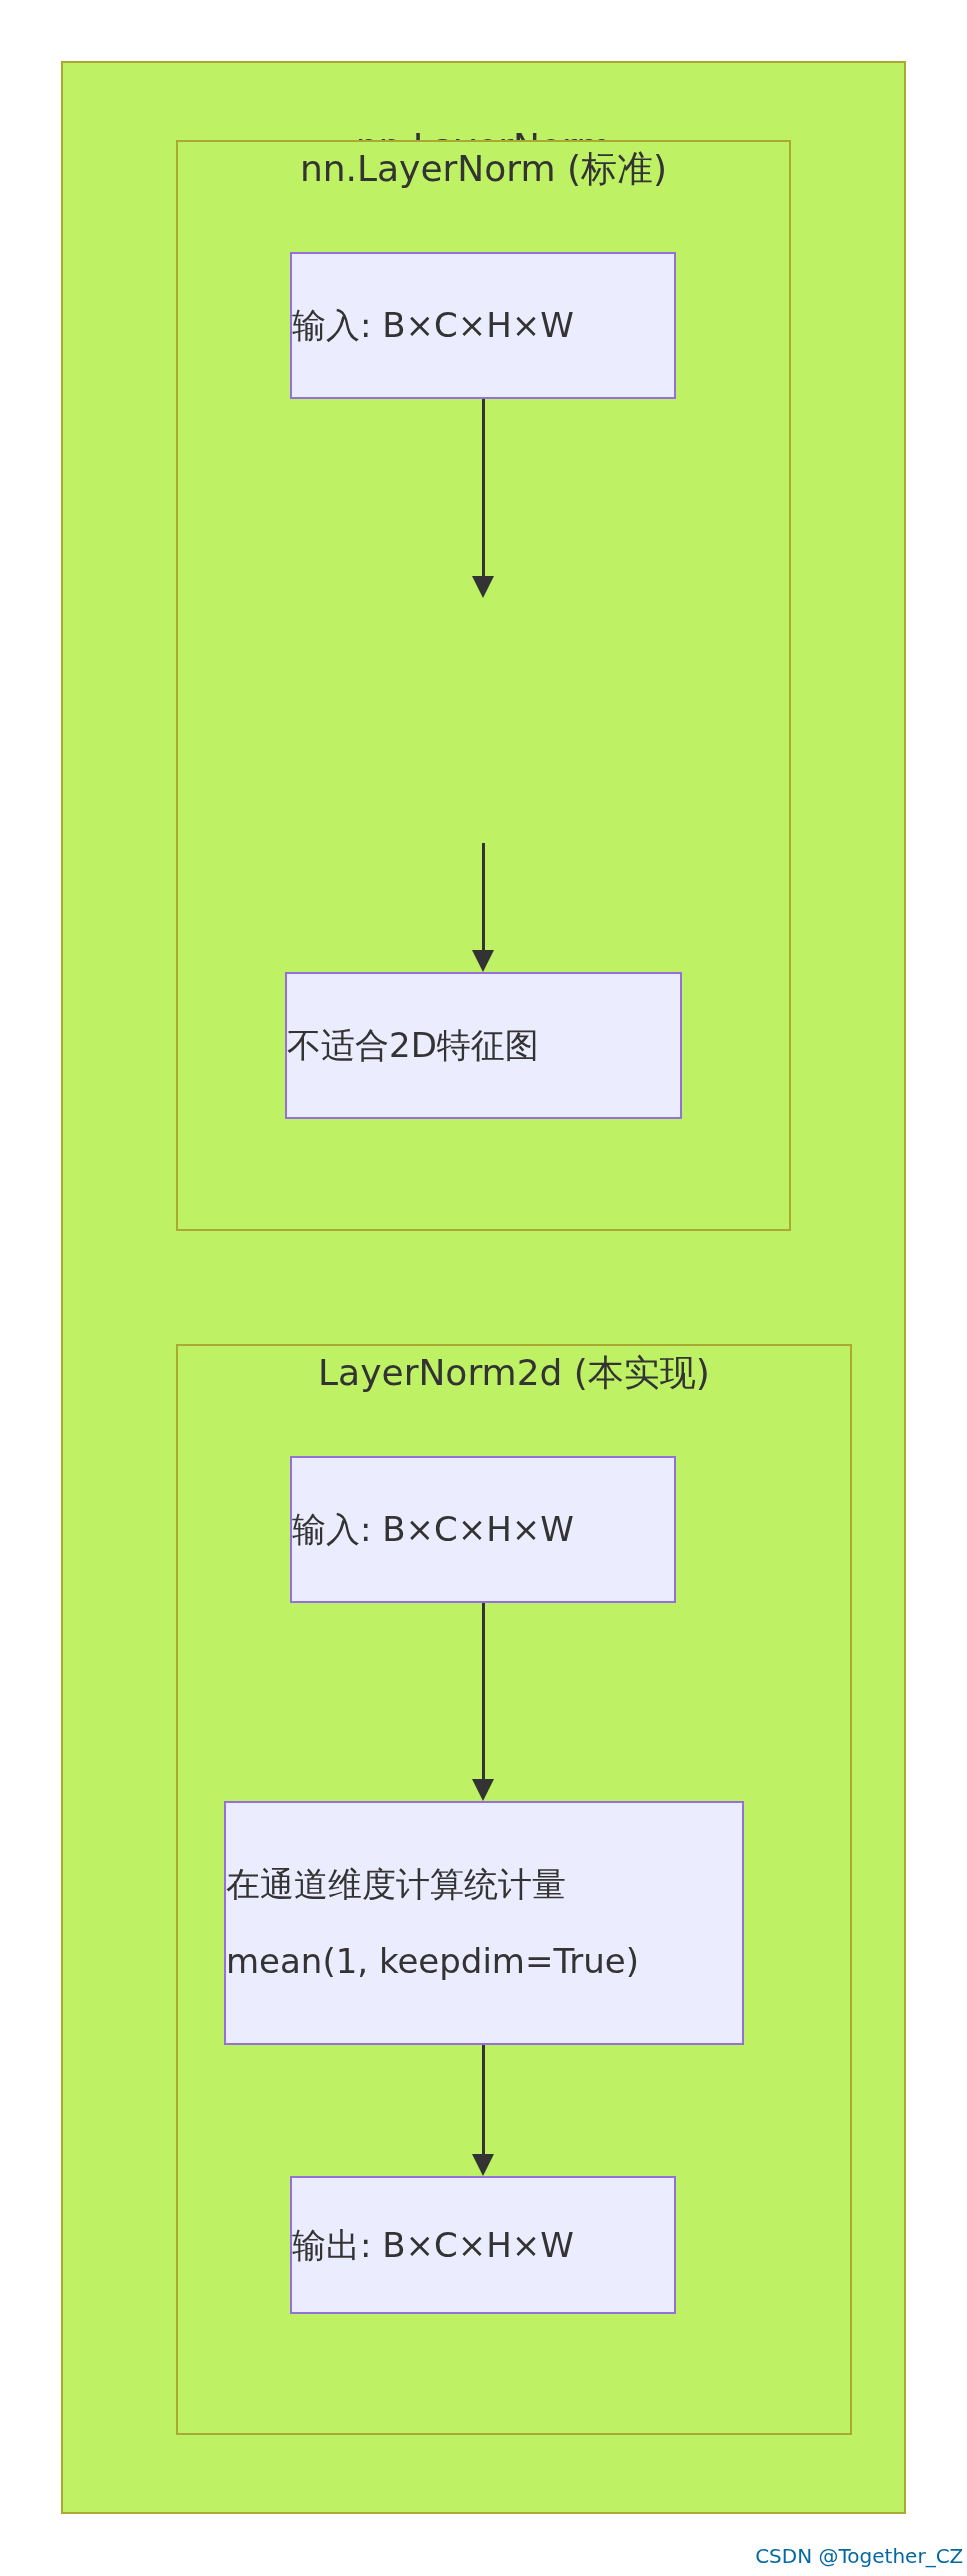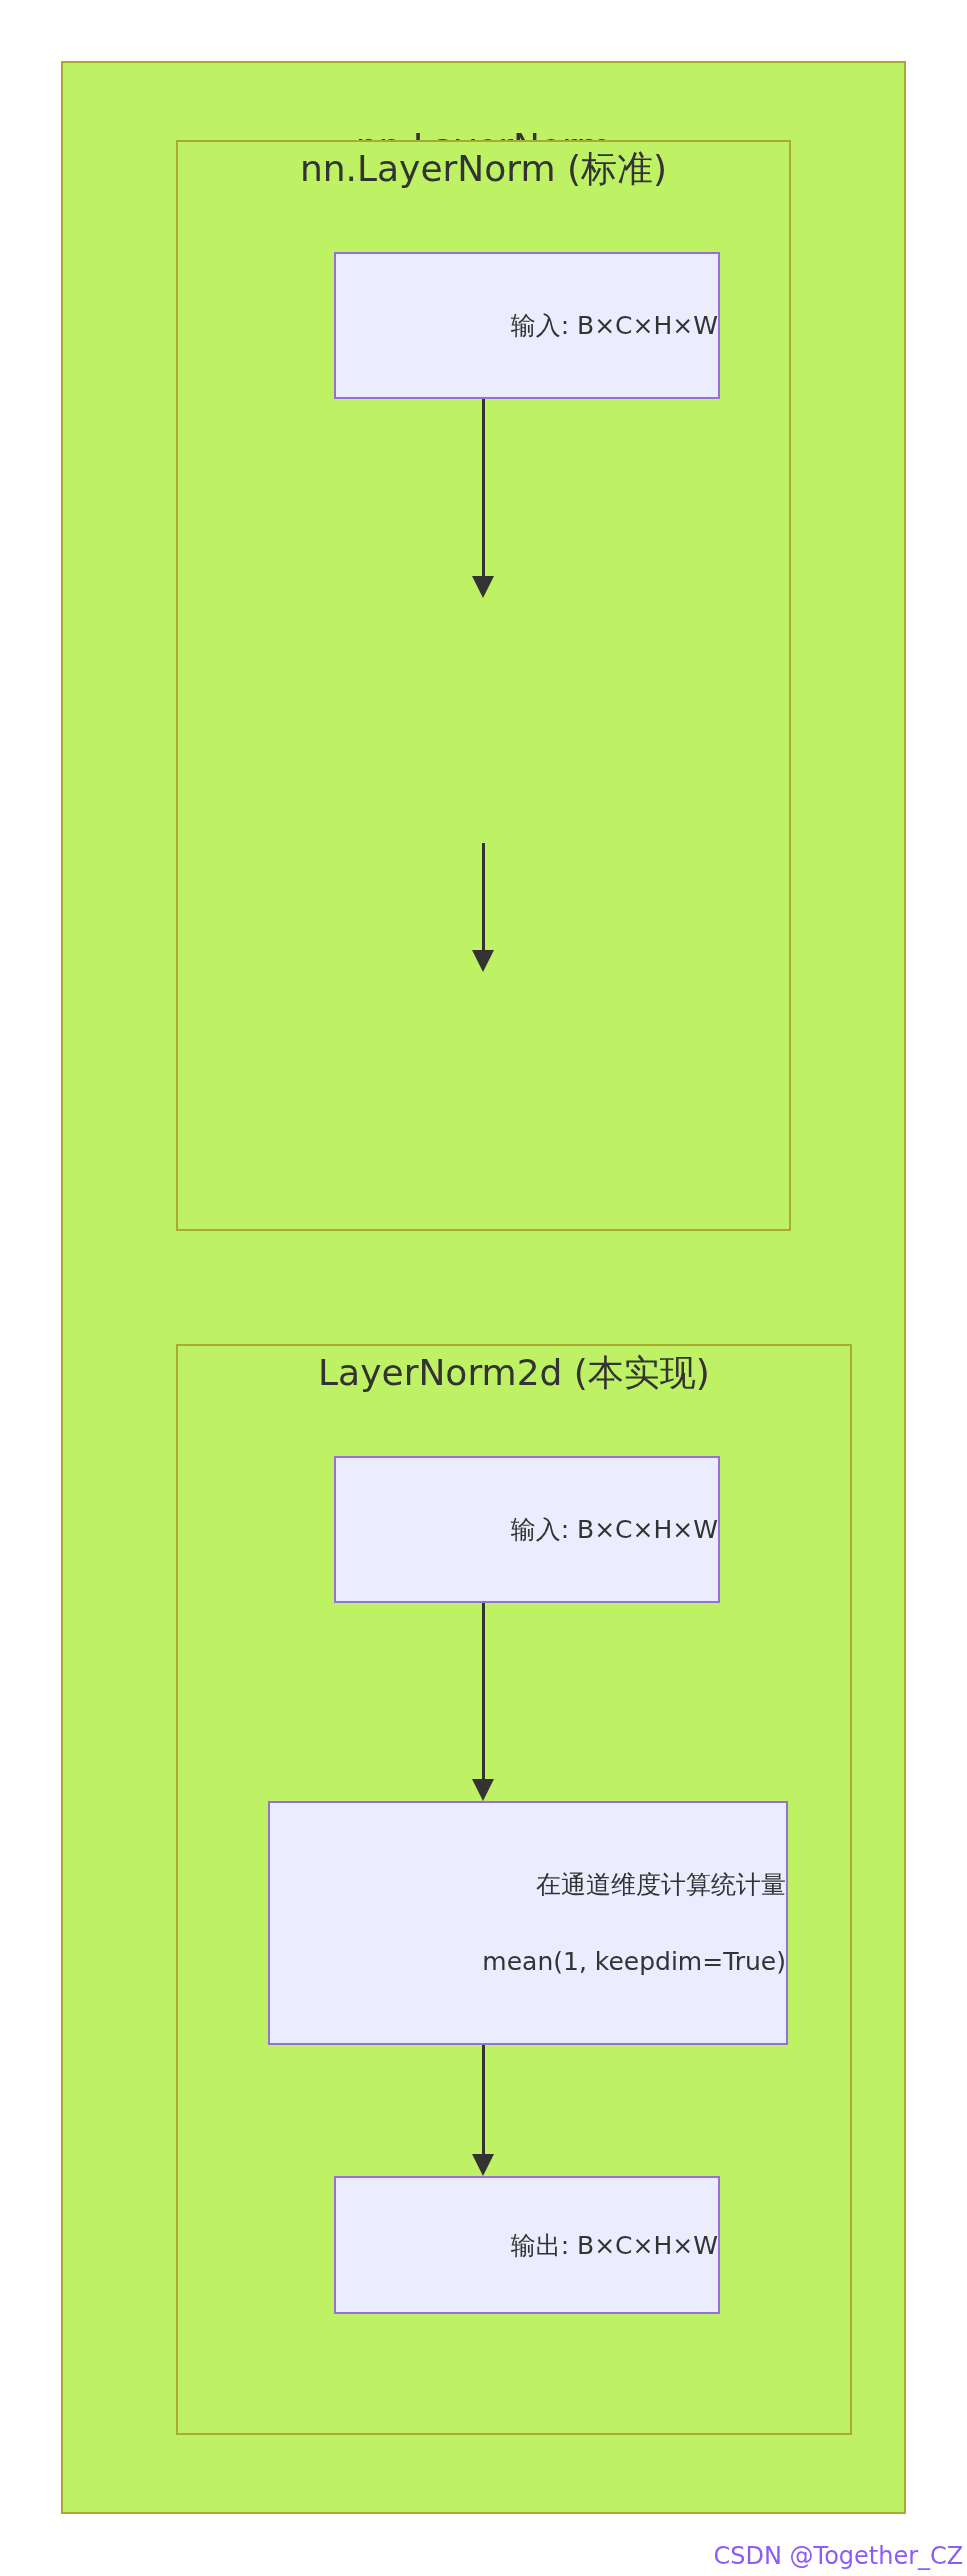--- a/index.html
+++ b/index.html
@@ -41,27 +41,26 @@
   }
   
   .node {
     position: absolute;
     background: #ececff;
     border: 2.2px solid #9370db;
     box-sizing: border-box;
     z-index: 3;
     display: flex;
     flex-direction: column;
-    align-items: flex-end;
+    align-items: flex-start;
     justify-content: center;
     text-align: center;
-    font-size: 25px;
+    font-size: 34px;
     line-height: 77px;
     color: #333333;
-    margin-left: 44px;
   }
   .node-1 { left: 290px; top: 252px;  width: 386px; height: 147px; }
   .node-2 { left: 250px; top: 599px;  width: 467px; height: 244px; }
   .node-3 { left: 285px; top: 972px; width: 397px; height: 147px; }
   .node-4 { left: 290px; top: 1456px; width: 386px; height: 147px; }
   .node-5 { left: 224px; top: 1801px; width: 520px; height: 244px; }
   .node-6 { left: 290px; top: 2176px; width: 386px; height: 138px; }
 
   
   .arrow-line {
@@ -86,23 +85,23 @@
   .a2-head { top: 950px; }
   .a3-line { top: 1603px; height: 178px; }
   .a3-head { top: 1779px; }
   .a4-line { top: 2045px; height: 111px; }
   .a4-head { top: 2154px; }
 
   .watermark {
     position: absolute;
     right: 3.7px;
     top: 2544px;
-    font-size: 24px;
+    font-size: 20px;
     line-height: 25.5px;
-    color: #8b5cf6;
+    color: #0369a1;
     z-index: 4;
   }
 </style>
 </head>
 <body>
 
 <div class="canvas">
 
   <div class="cluster outer-box"></div>
 
@@ -111,20 +110,23 @@
   <div class="cluster subgraph-1">
     <div class="cluster-title">nn.LayerNorm (标准)</div>
   </div>
 
   <div class="cluster subgraph-2">
     <div class="cluster-title">LayerNorm2d (本实现)</div>
   </div>
 
   <div class="node node-1">
     <span>输入: B×C×H×W</span>
+  </div>
+  <div class="node node-3">
+    <span>不适合2D特征图</span>
   </div>
 
   <div class="node node-4">
     <span>输入: B×C×H×W</span>
   </div>
   <div class="node node-5">
     <span>在通道维度计算统计量</span>
     <span>mean(1, keepdim=True)</span>
   </div>
   <div class="node node-6">

